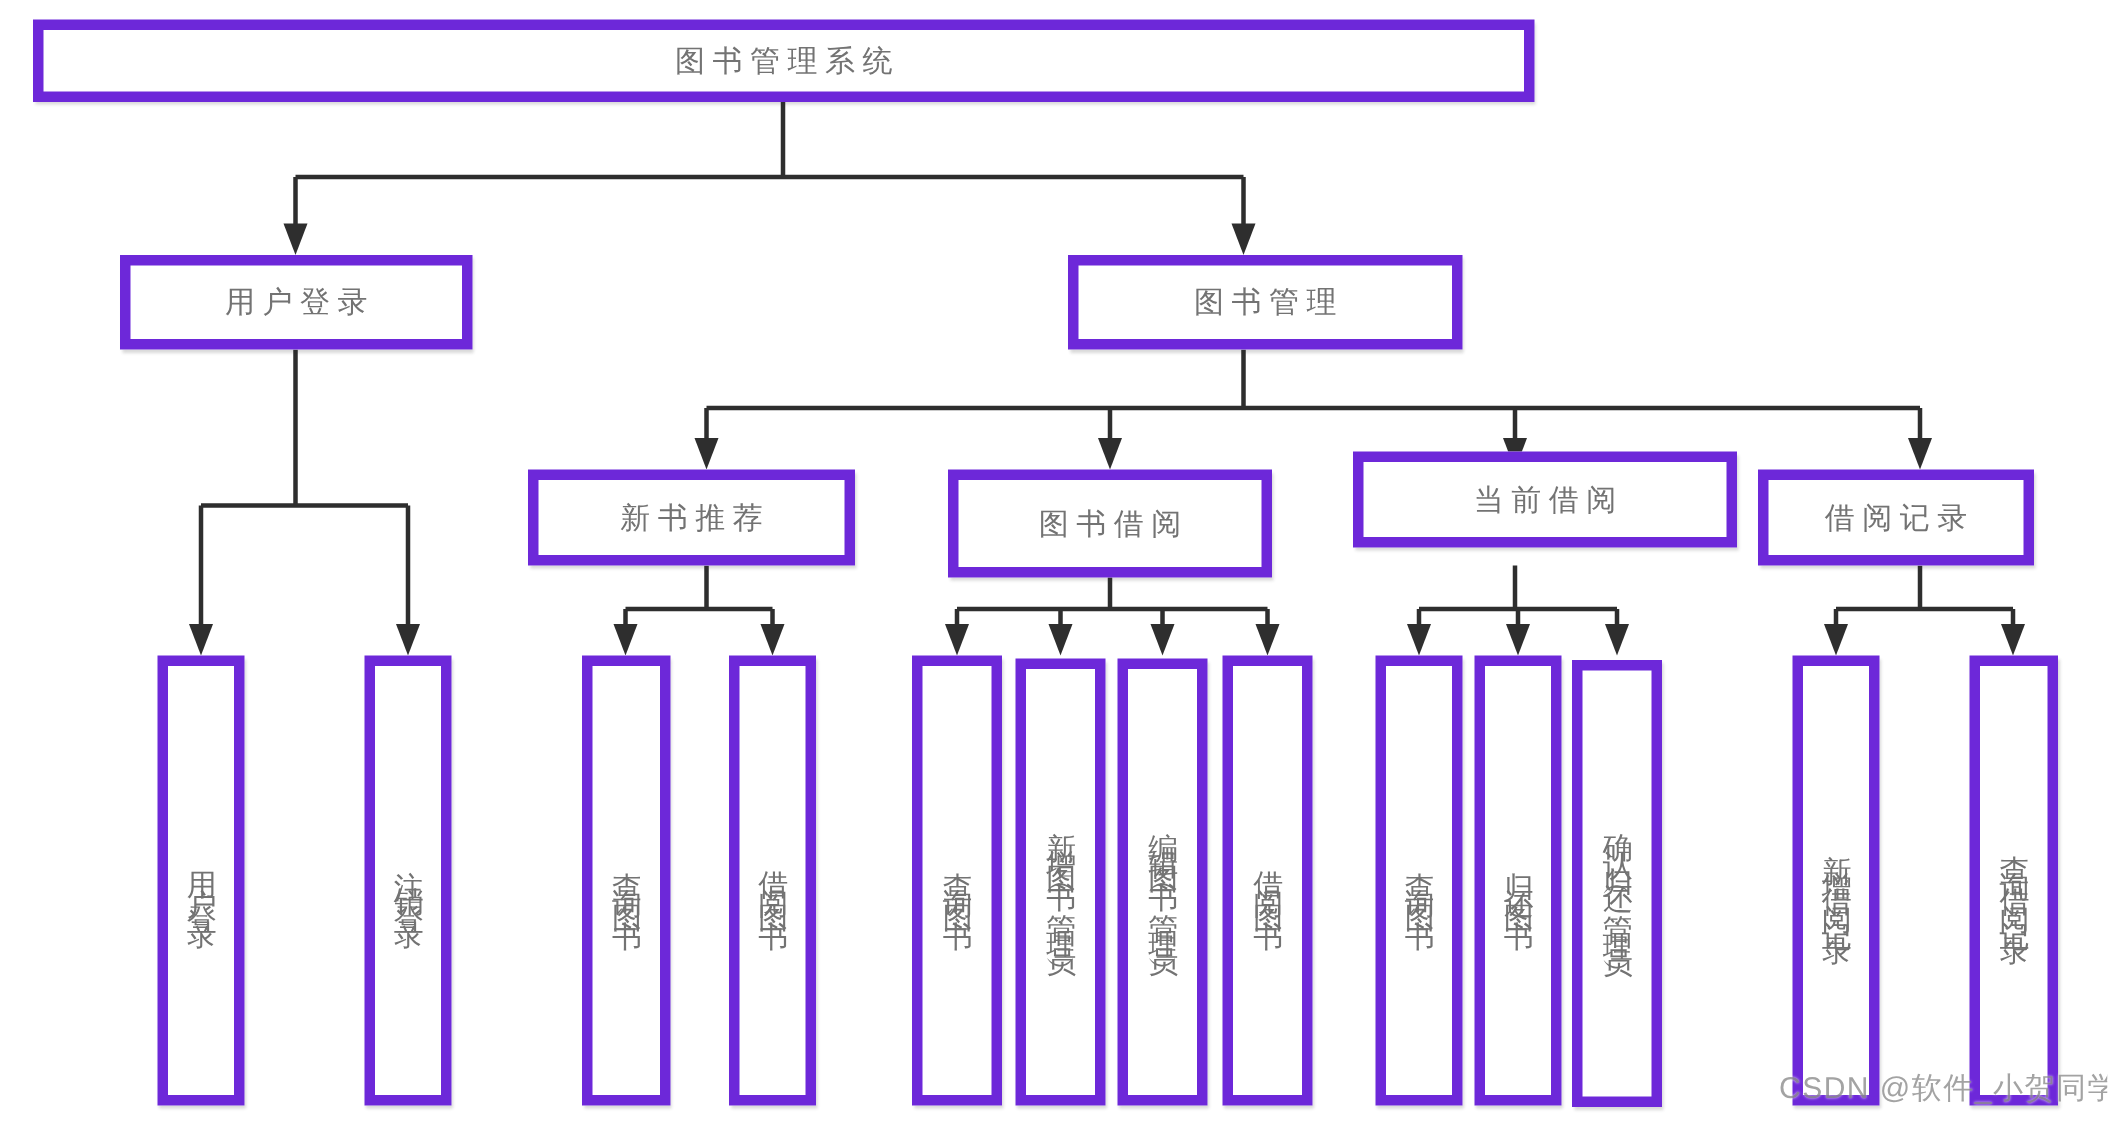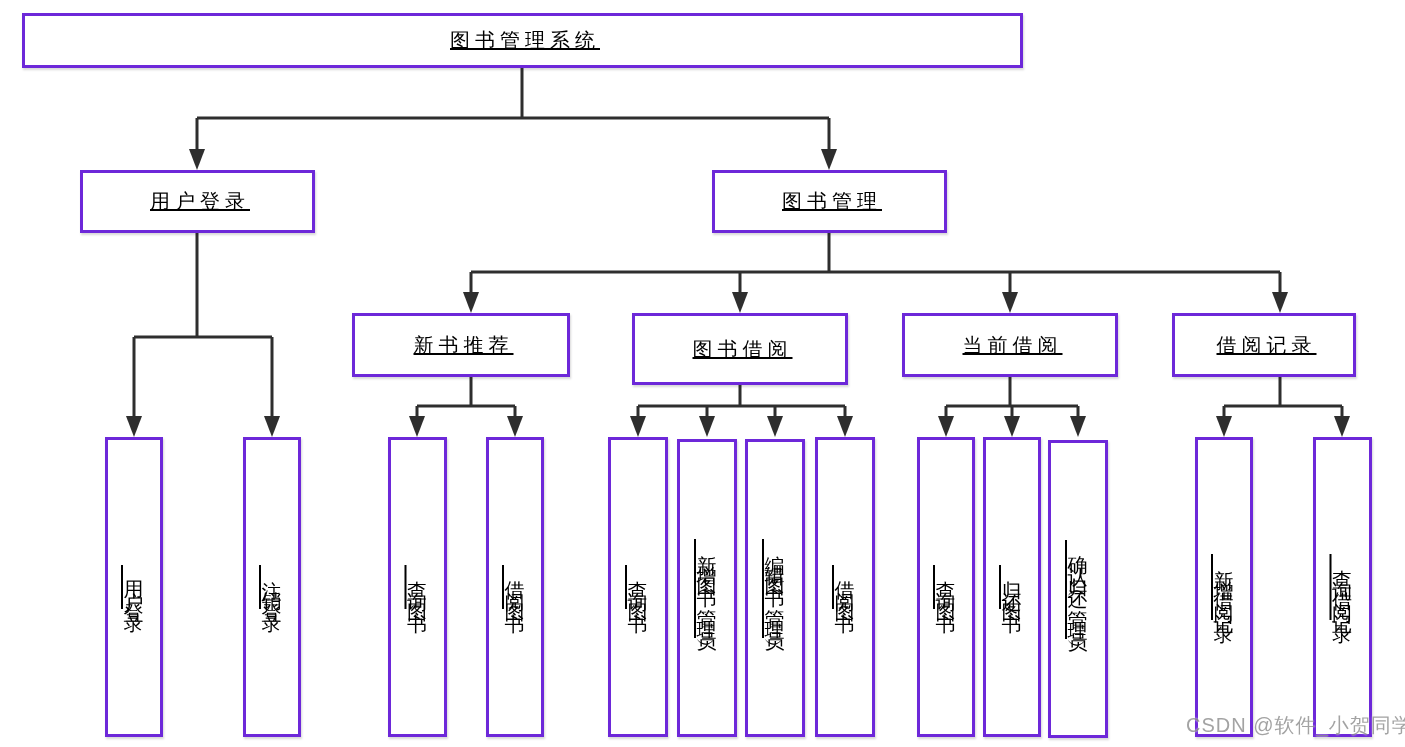--- a/index.html
+++ b/index.html
@@ -13,29 +13,28 @@
   }
   .connectors {
     position: absolute;
     left: 0; top: 0;
     width: 1405px; height: 747px;
     z-index: 1;
   }
   .node {
     position: absolute;
     box-sizing: border-box;
-    border: 3px solid #6d28d9;
+    border: 7px solid #6d28d9;
     background: #ffffff;
-    color: #000000;
+    color: #737373;
     display: flex;
     align-items: center;
     justify-content: center;
     z-index: 2;
     box-shadow: 1px 2px 2px rgba(40,40,40,0.18);
-    text-decoration: underline;
   }
   .h {
     font-size: 20px;
     letter-spacing: 5px;
     white-space: nowrap;
     text-indent: 5px; 
   }
   .v {
     writing-mode: vertical-rl;
     text-orientation: mixed;
@@ -88,28 +87,28 @@
       <polygon points="1004,416 1020,416 1012,437"></polygon>
       <polygon points="1070,416 1086,416 1078,437"></polygon>
       <polygon points="1216,416 1232,416 1224,437"></polygon>
       <polygon points="1334,416 1350,416 1342,437"></polygon>
     </g>
   </svg>
 
   <div class="node h" style="left:22px; top:13px; width:1001px; height:55px;">图书管理系统</div>
 
   <div class="node h" style="left:80px; top:170px; width:235px; height:63px;">用户登录</div>
-  <div class="node h" style="left:712px; top:170px; width:235px; height:63px;">图书管理</div>
+  <div class="node h" style="left:712px; top:170px; width:263px; height:63px;">图书管理</div>
 
   <div class="node v" style="left:105px; top:437px; width:58px; height:300px;">用户登录</div>
   <div class="node v" style="left:243px; top:437px; width:58px; height:300px;">注销登录</div>
 
   <div class="node h" style="left:352px; top:313px; width:218px; height:64px;">新书推荐</div>
   <div class="node h" style="left:632px; top:313px; width:216px; height:72px;">图书借阅</div>
-  <div class="node h" style="left:902px; top:313px; width:216px; height:64px;">当前借阅</div>
+  <div class="node h" style="left:902px; top:301px; width:256px; height:64px;">当前借阅</div>
   <div class="node h" style="left:1172px; top:313px; width:184px; height:64px;">借阅记录</div>
 
   <div class="node v" style="left:388px; top:437px; width:59px; height:300px;">查询图书</div>
   <div class="node v" style="left:486px; top:437px; width:58px; height:300px;">借阅图书</div>
 
   <div class="node v" style="left:608px; top:437px; width:60px; height:300px;">查询图书</div>
   <div class="node v" style="left:677px; top:439px; width:60px; height:298px;">新增图书（管理员）</div>
   <div class="node v" style="left:745px; top:439px; width:60px; height:298px;">编辑图书（管理员）</div>
   <div class="node v" style="left:815px; top:437px; width:60px; height:300px;">借阅图书</div>
 

